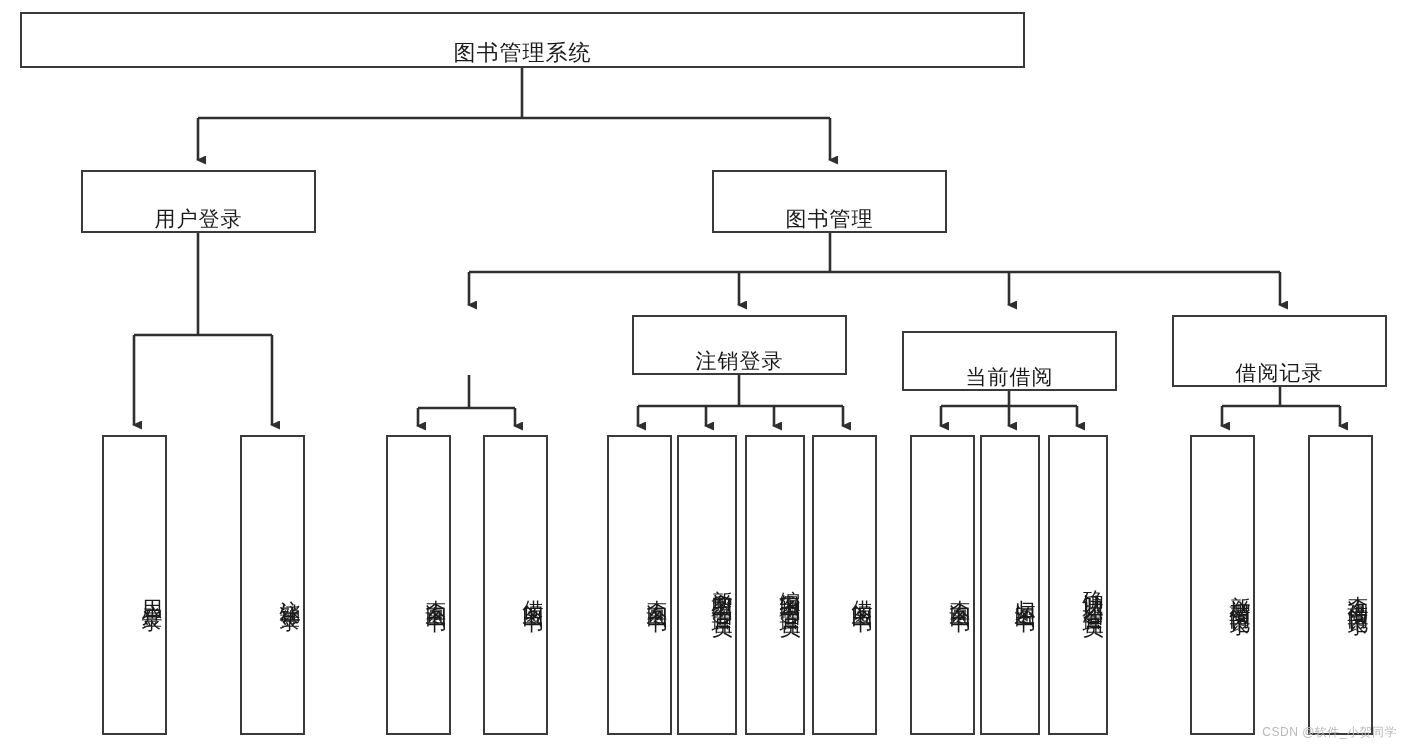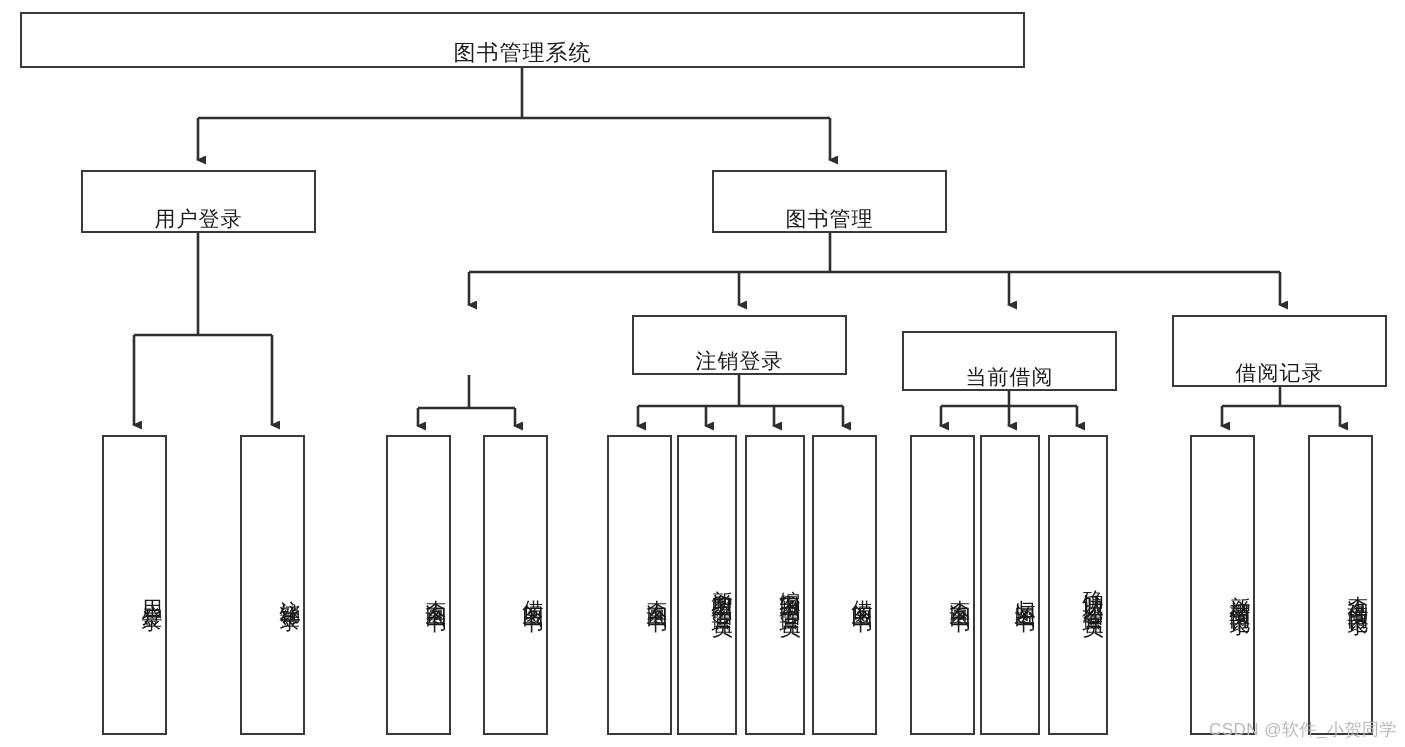--- a/index.html
+++ b/index.html
@@ -51,21 +51,21 @@
     line-height: 1.2;
     padding-top: 12px;
     align-items: flex-start;
     justify-content: center;
     white-space: nowrap;
   }
   .watermark {
     position: absolute;
     right: 8px;
     bottom: 6px;
-    font-size: 17px;
+    font-size: 12px;
     color: #b9b9b9;
     letter-spacing: 0.5px;
     white-space: nowrap;
   }
 </style>
 </head>
 <body>
 
 <div id="canvas">
 

